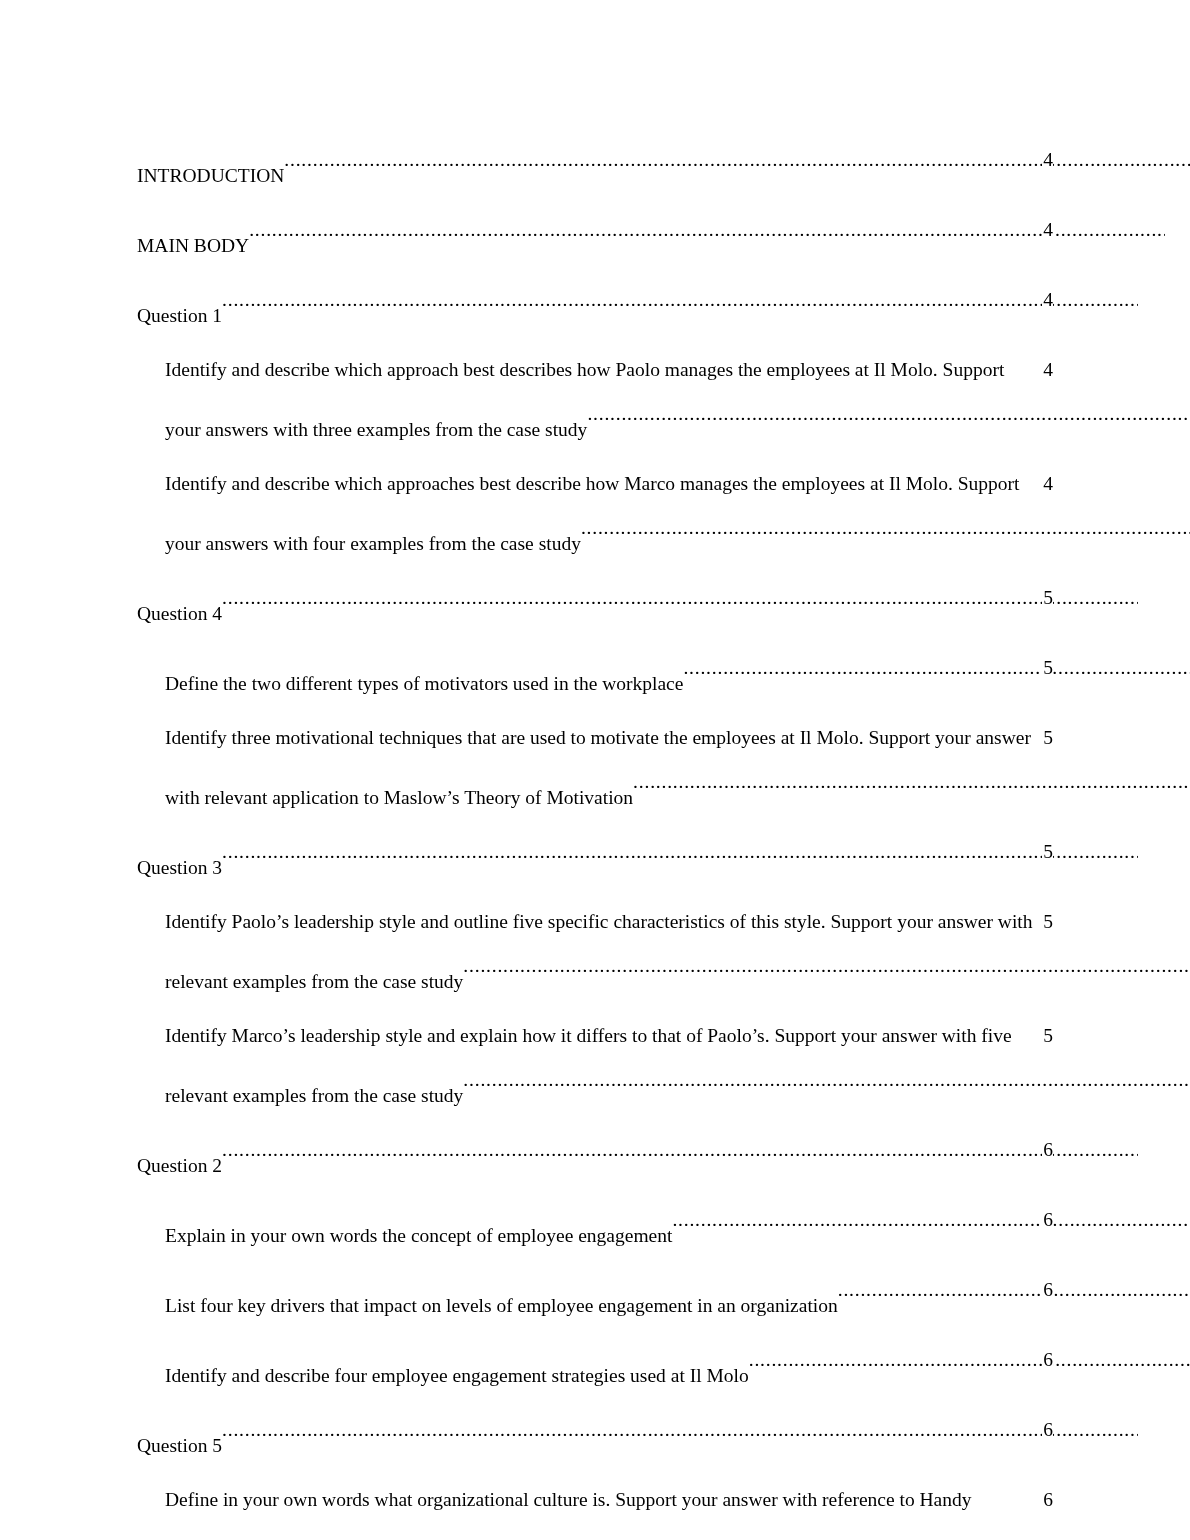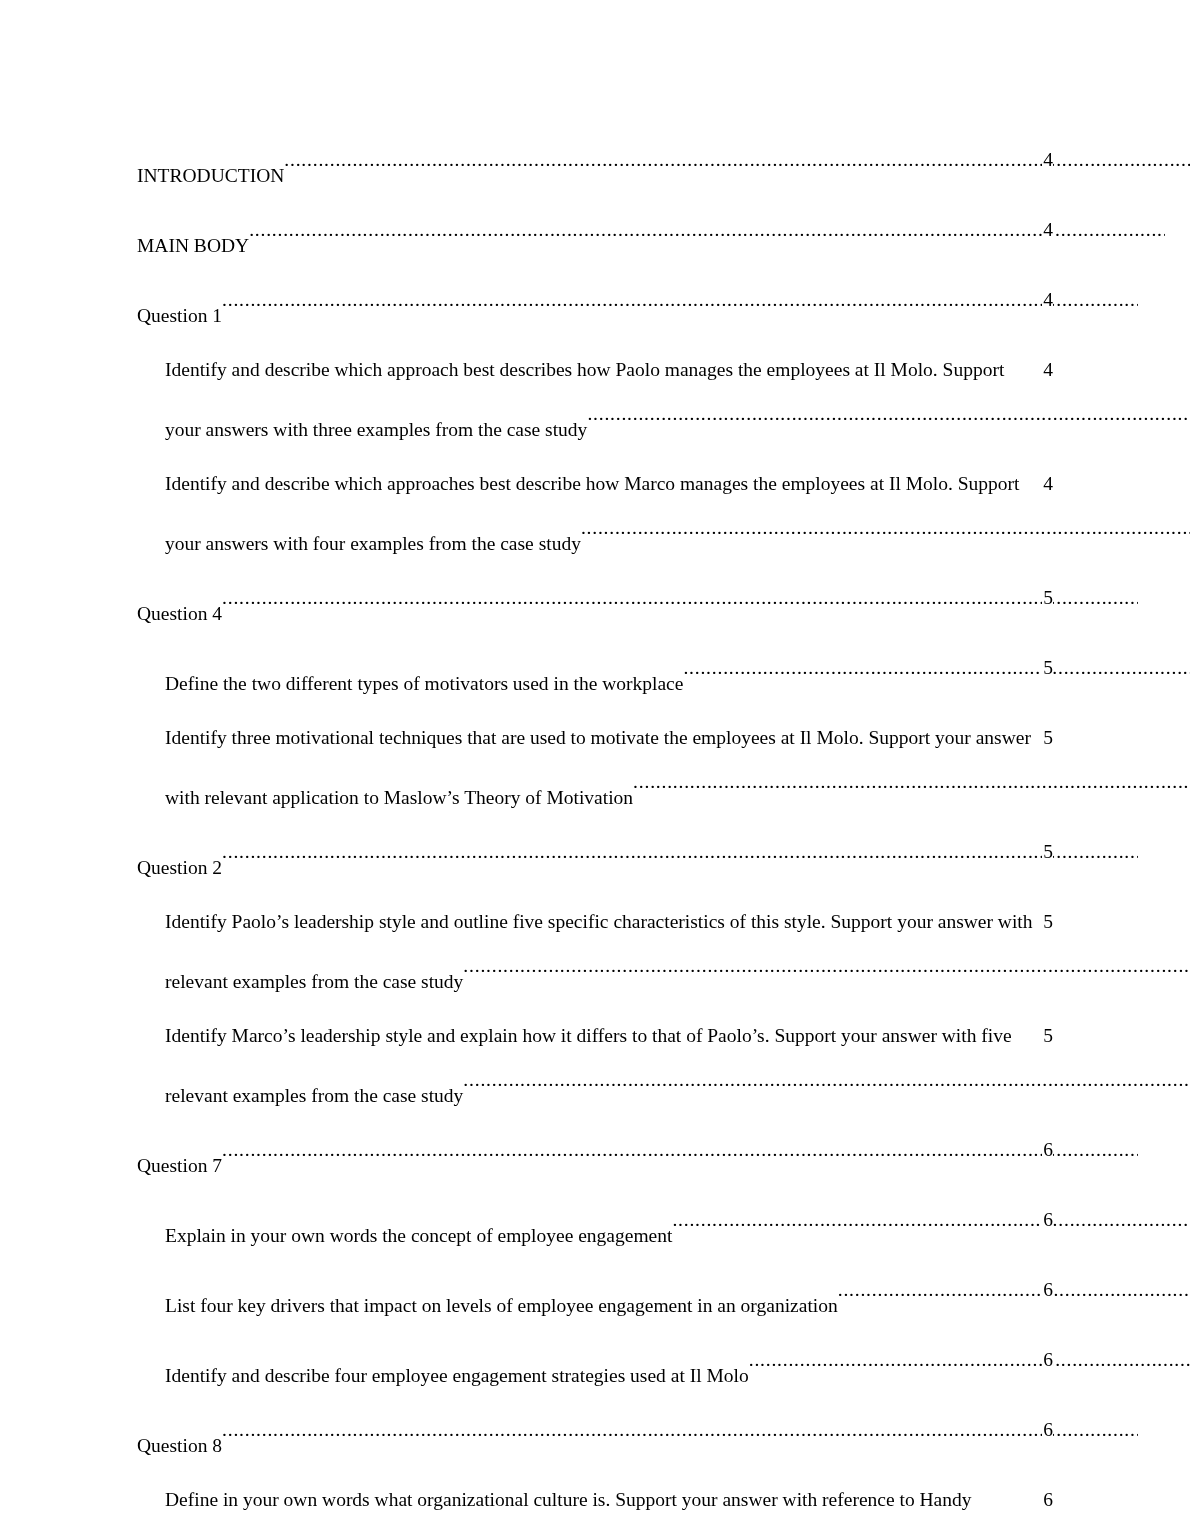--- a/index.html
+++ b/index.html
@@ -77,23 +77,23 @@
 <div class="page">
   <div class="toc" id="toc-root">
       <div class="entry level-1"><span class="pagenum">4</span><span class="entry-text">INTRODUCTION</span><span class="leader">...................................................................................................................................................................................................................................................................</span></div>
       <div class="entry level-1"><span class="pagenum">4</span><span class="entry-text">MAIN BODY</span><span class="leader">...................................................................................................................................................................................................................................................................</span></div>
       <div class="entry level-1"><span class="pagenum">4</span><span class="entry-text">Question 1</span><span class="leader">...................................................................................................................................................................................................................................................................</span></div>
       <div class="entry level-2"><span class="pagenum">4</span><span class="entry-text">Identify and describe which approach best describes how Paolo manages the employees at Il Molo. Support your answers with  three examples from the case study</span><span class="leader">...................................................................................................................................................................................................................................................................</span></div>
       <div class="entry level-2"><span class="pagenum">4</span><span class="entry-text">Identify and describe which approaches best describe how Marco manages the employees at Il Molo. Support your answers with four examples from the case study</span><span class="leader">...................................................................................................................................................................................................................................................................</span></div>
       <div class="entry level-1"><span class="pagenum">5</span><span class="entry-text">Question 4</span><span class="leader">...................................................................................................................................................................................................................................................................</span></div>
       <div class="entry level-2"><span class="pagenum">5</span><span class="entry-text">Define the two different types of motivators used in the workplace</span><span class="leader">...................................................................................................................................................................................................................................................................</span></div>
       <div class="entry level-2"><span class="pagenum">5</span><span class="entry-text">Identify three motivational techniques that are used to motivate the employees at Il Molo. Support your answer with relevant application to Maslow’s Theory of Motivation</span><span class="leader">...................................................................................................................................................................................................................................................................</span></div>
-      <div class="entry level-1"><span class="pagenum">5</span><span class="entry-text">Question 2</span><span class="leader">...................................................................................................................................................................................................................................................................</span></div>
+      <div class="entry level-1"><span class="pagenum">5</span><span class="entry-text">Question 3</span><span class="leader">...................................................................................................................................................................................................................................................................</span></div>
       <div class="entry level-2"><span class="pagenum">5</span><span class="entry-text">Identify Paolo’s leadership style and outline five specific characteristics of this style. Support your answer with relevant examples from the case study</span><span class="leader">...................................................................................................................................................................................................................................................................</span></div>
       <div class="entry level-2"><span class="pagenum">5</span><span class="entry-text">Identify Marco’s leadership style and explain how it differs to that of Paolo’s. Support your answer with  five relevant examples from the case study</span><span class="leader">...................................................................................................................................................................................................................................................................</span></div>
-      <div class="entry level-1"><span class="pagenum">6</span><span class="entry-text">Question 7</span><span class="leader">...................................................................................................................................................................................................................................................................</span></div>
+      <div class="entry level-1"><span class="pagenum">6</span><span class="entry-text">Question 2</span><span class="leader">...................................................................................................................................................................................................................................................................</span></div>
       <div class="entry level-2"><span class="pagenum">6</span><span class="entry-text">Explain in your own words the concept of employee engagement</span><span class="leader">...................................................................................................................................................................................................................................................................</span></div>
       <div class="entry level-2"><span class="pagenum">6</span><span class="entry-text">List four key drivers that impact on levels of employee engagement in an organization</span><span class="leader">...................................................................................................................................................................................................................................................................</span></div>
       <div class="entry level-2"><span class="pagenum">6</span><span class="entry-text">Identify and describe four employee engagement strategies used at Il Molo</span><span class="leader">...................................................................................................................................................................................................................................................................</span></div>
-      <div class="entry level-1"><span class="pagenum">6</span><span class="entry-text">Question 8</span><span class="leader">...................................................................................................................................................................................................................................................................</span></div>
+      <div class="entry level-1"><span class="pagenum">6</span><span class="entry-text">Question 5</span><span class="leader">...................................................................................................................................................................................................................................................................</span></div>
       <div class="entry level-2"><span class="pagenum">6</span><span class="entry-text">Define in your own words what organizational culture is. Support your answer with reference to Handy  Typology of Organizational Culture</span><span class="leader">...................................................................................................................................................................................................................................................................</span></div>
     </div>
 </div>
 
 </body></html>

